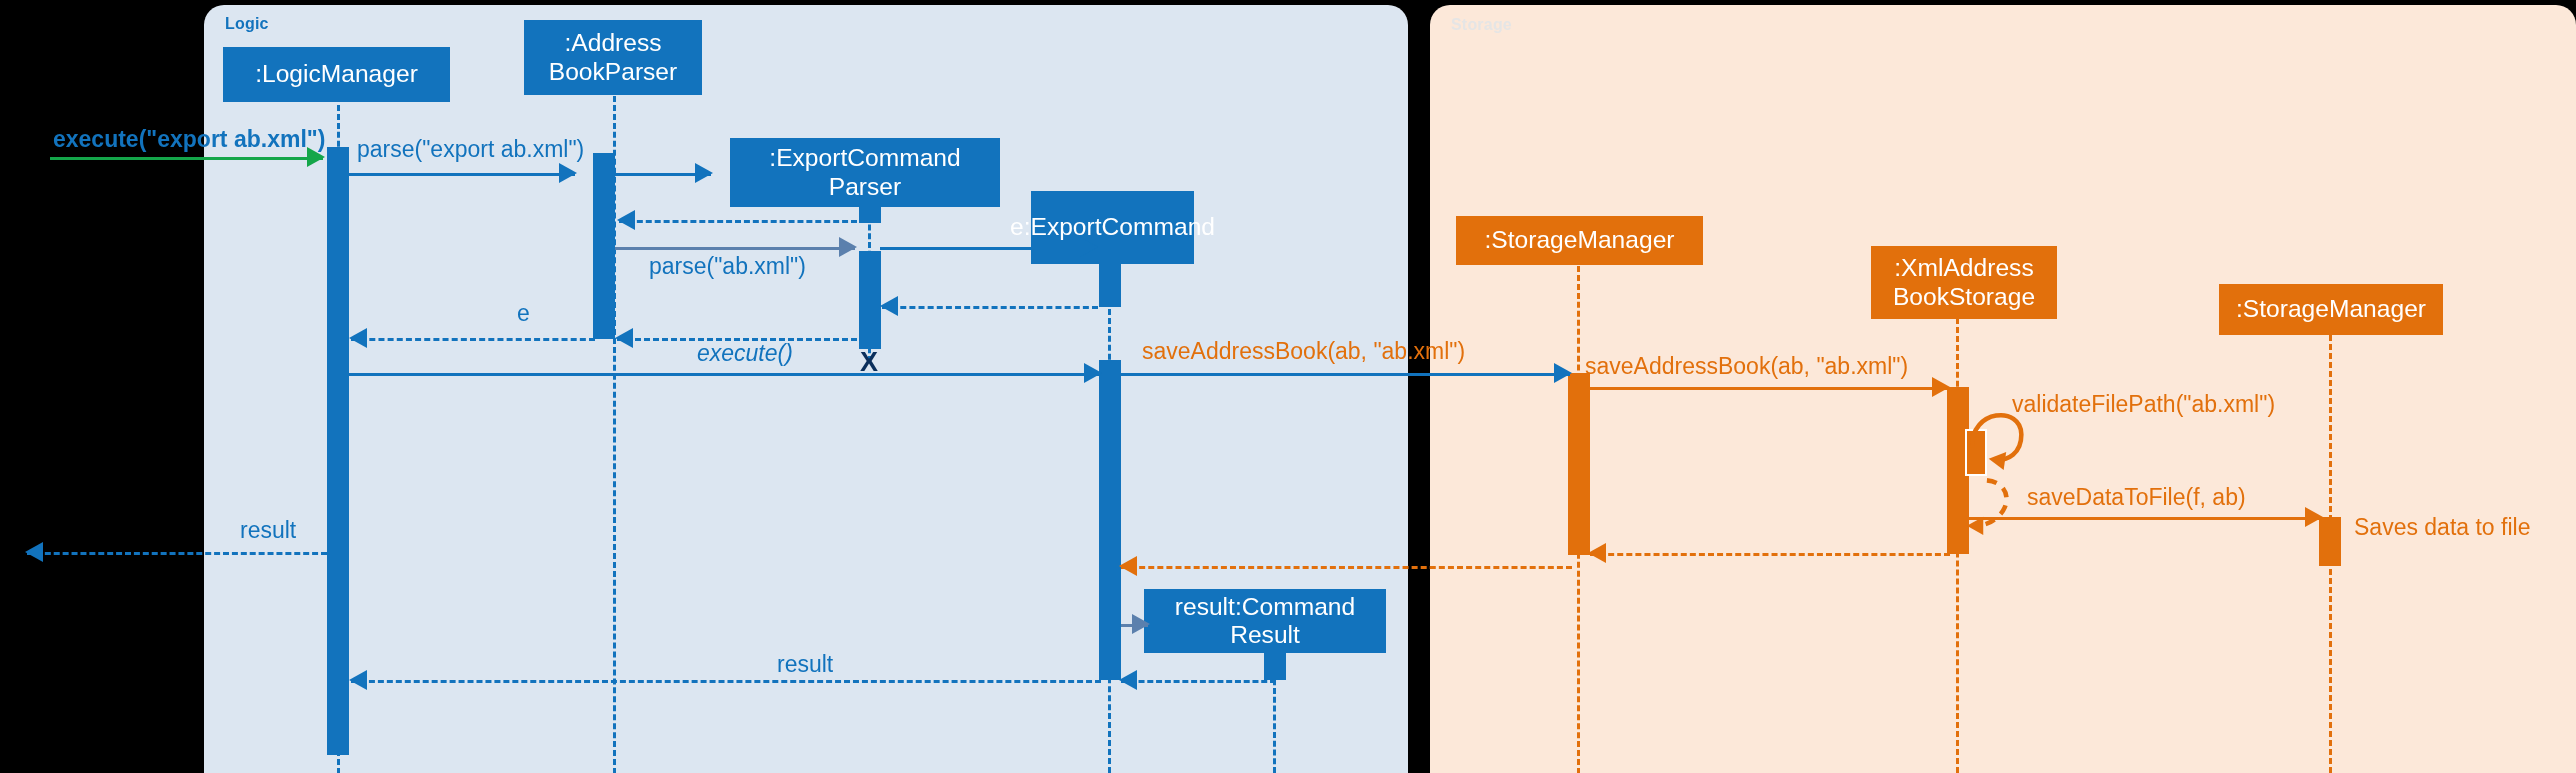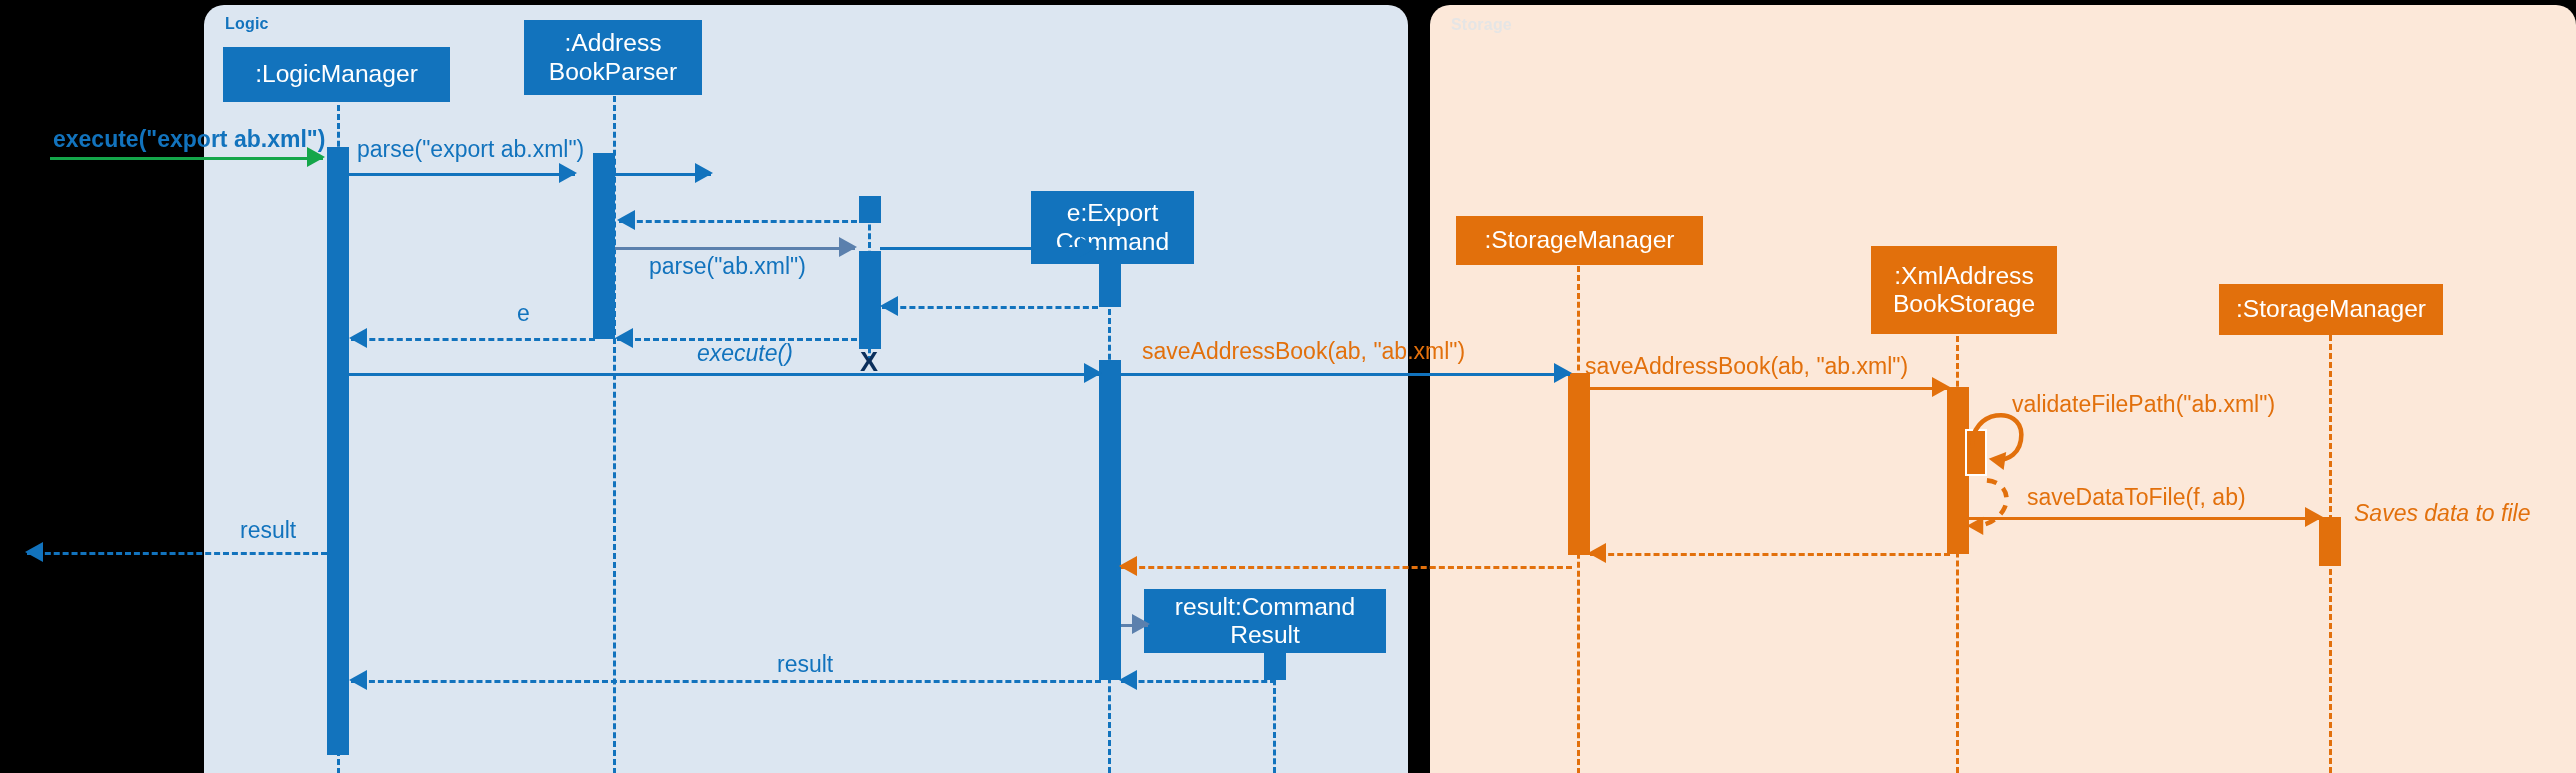--- a/index.html
+++ b/index.html
@@ -91,36 +91,40 @@
 
   <div class="objbox blue" style="left:223px;  top:47px;  width:227px; height:55px;">
     <span>:LogicManager</span>
   </div>
 
   <div class="objbox blue" style="left:524px;  top:20px;  width:178px; height:75px; flex-direction:column;">
     <span>:Address</span>
     <span>BookParser</span>
   </div>
 
-
-  <div class="objbox blue" style="left:1031px; top:191px; width:163px; height:73px; flex-direction:column;">
+  <div class="objbox blue" style="left:730px;  top:138px; width:270px; height:69px; flex-direction:column;">
+    <span>:ExportCommand</span>
+    <span>Parser</span>
+  </div>
+
+  <div class="objbox blue" style="left:1031px; top:191px; width:163px; height:73px; flex-direction:row;">
     <span>e:Export</span>
     <span>Command</span>
   </div>
 
   <div class="objbox orange" style="left:1456px; top:216px; width:247px; height:49px;">
     <span>:StorageManager</span>
   </div>
 
   <div class="objbox blue" style="left:1144px; top:589px; width:242px; height:64px; flex-direction:column;">
     <span>result:Command</span>
     <span>Result</span>
   </div>
 
-  <div class="objbox orange" style="left:1871px; top:246px; width:186px; height:88px; flex-direction:column;">
+  <div class="objbox orange" style="left:1871px; top:246px; width:186px; height:73px; flex-direction:column;">
     <span>:XmlAddress</span>
     <span>BookStorage</span>
   </div>
 
   <div class="objbox orange" style="left:2219px; top:284px; width:224px; height:51px;">
     <span>:StorageManager</span>
   </div>
 
   <div class="act blue" style="left:327px;  top:147px; width:22px; height:608px;"></div>
   <div class="act blue" style="left:593px;  top:153px; width:22px; height:186px;"></div>
@@ -213,21 +217,21 @@
     <path d="M 34 8 C 58 10, 62 34, 46 48 C 38 56, 28 58, 20 58" fill="none" stroke="#e2700c" stroke-width="5" stroke-dasharray="11,9"></path>
     <path d="M 30 48 L 12 58 L 30 68 Z" fill="#e2700c"></path>
   </svg>
 
   <div class="mlabel orange" style="left:2027px; top:484px;">saveDataToFile(f, ab)</div>
   <div class="msg solid orange" style="left:1968px; top:517px; width:353px;">
     <div class="shaft"></div>
       <div class="head right orange"></div>
   </div>
 
-  <div class="note" style="left:2354px; top:500px;font-style:italic;">Saves data to file</div>
+  <div class="note" style="left:2354px; top:514px;">Saves data to file</div>
 
   <div class="msg dashed orange" style="left:1590px; top:553px; width:360px;">
     <div class="shaft"></div>
       <div class="head left orange"></div>
   </div>
 
   <div class="msg dashed orange" style="left:1121px; top:566px; width:451px;">
     <div class="shaft"></div>
       <div class="head left orange"></div>
   </div>

